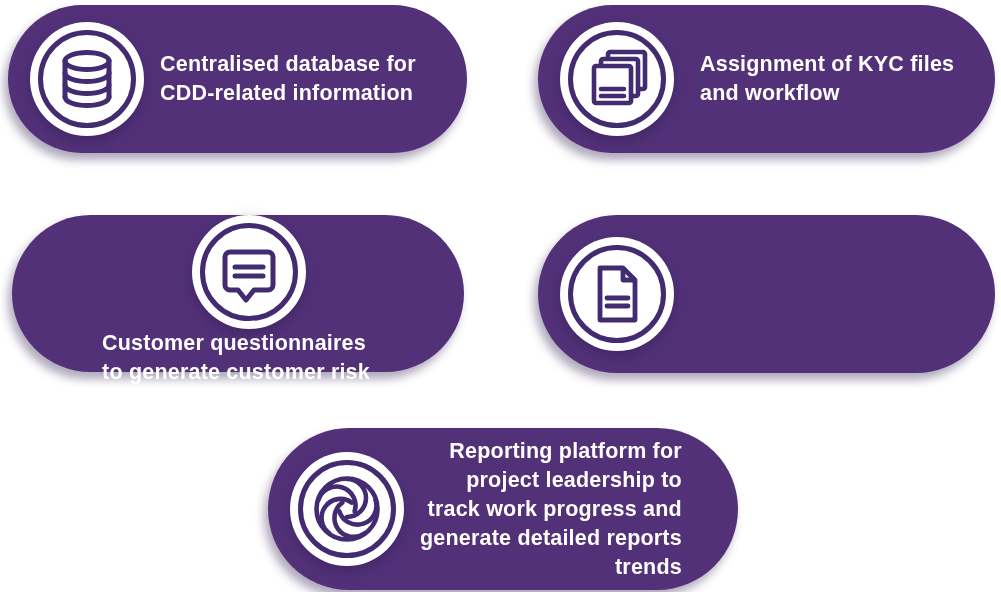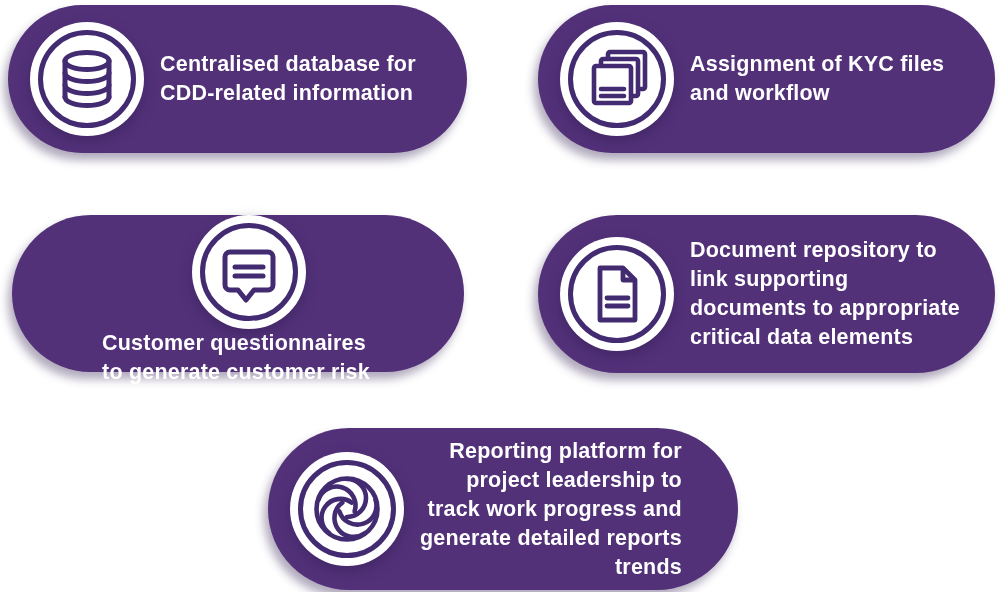--- a/index.html
+++ b/index.html
@@ -19,21 +19,21 @@
     font-family: "Liberation Sans", sans-serif;
   }
   .card {
     position: absolute;
     background: var(--pill-color);
     display: flex;
     align-items: center;
     box-shadow: -4px 7px 10px rgba(47, 28, 80, 0.38);
   }
   .card-1 { left: 8px;   top: 5px;   width: 459px; height: 148px; border-radius: 76px; }
-  .card-2 { left: 538px; top: 5px;   width: 457px; height: 148px; border-radius: 76px; }
+  .card-2 { left: 538px; top: 5px;   width: 457px; height: 148px; border-radius: 76px; gap: 10px; }
   .card-3 { left: 12px;   top: 215px; width: 452px; height: 157px; border-radius: 80px; flex-direction: column; }
   .card-4 { left: 538px; top: 215px; width: 457px; height: 158px; border-radius: 80px; }
   .card-5 { left: 268px; top: 428px; width: 470px; height: 162px; border-radius: 82px; text-align: right; }
   .icon-wrap {
     flex: 0 0 auto;
     width: 114px;
     height: 114px;
     margin-left: 22px;
     color: var(--icon-stroke);
     filter: drop-shadow(0 5px 7px rgba(30, 12, 55, 0.30));
@@ -118,24 +118,20 @@
         <circle cx="57" cy="57" r="57" fill="#ffffff"></circle>
         <circle cx="57" cy="57" r="46.5" fill="none" stroke="currentColor" stroke-width="5"></circle>
         <path d="M40,31 H63 L75,43 V83 H40 Z" fill="none" stroke="currentColor" stroke-width="4.8" stroke-linejoin="round"></path>
         <path d="M63,31 V43 H75" fill="none" stroke="currentColor" stroke-width="4.8" stroke-linejoin="round"></path>
         <g fill="none" stroke="currentColor" stroke-width="4.8" stroke-linecap="round">
           <path d="M47,61 H68"></path>
           <path d="M47,69 H68"></path>
         </g>
       </svg>
     </div>
-    <div class="card-text">Document repository to
-link supporting
-documents to appropriate
-critical data elements</div>
   </div>
 
   <div class="card card-5">
     <div class="icon-wrap">
       <svg viewBox="0 0 114 114">
         <circle cx="57" cy="57" r="57" fill="#ffffff"></circle>
         <circle cx="57" cy="57" r="46.5" fill="none" stroke="currentColor" stroke-width="5"></circle>
         <circle cx="57" cy="57" r="30.5" fill="none" stroke="currentColor" stroke-width="4.6"></circle>
         <g fill="none" stroke="currentColor" stroke-width="4.6" stroke-linecap="round">
           <path d="M57,27 A19,19 0 0 1 57,65"></path>

